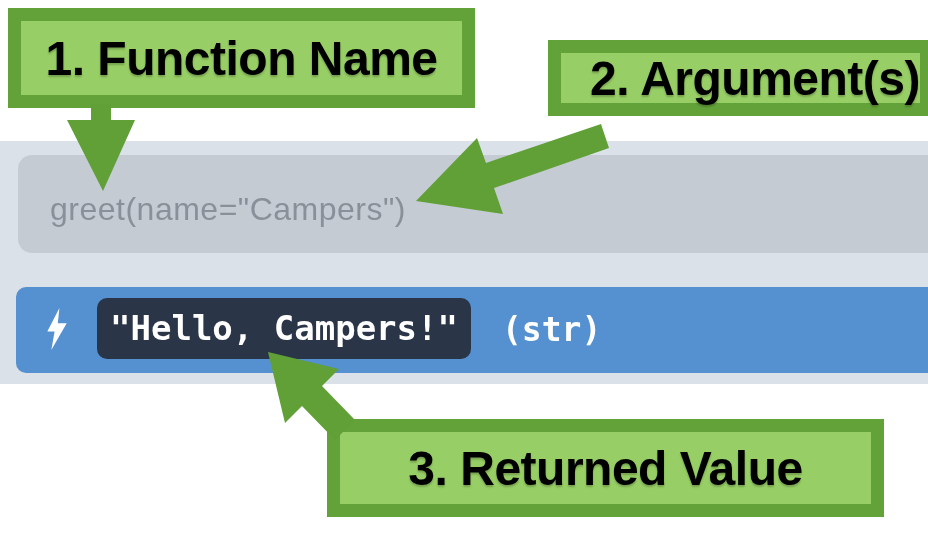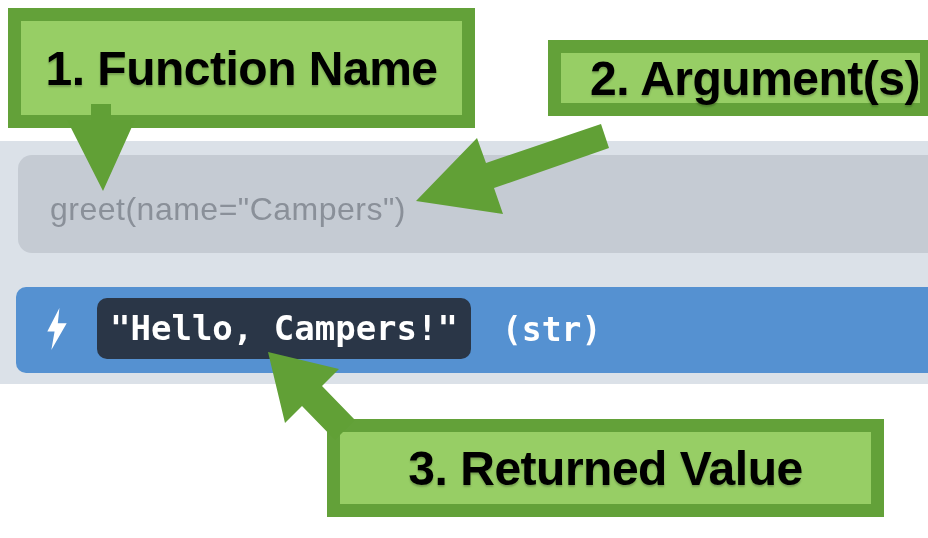--- a/index.html
+++ b/index.html
@@ -51,21 +51,21 @@
   
   .label{
     position:absolute;background:var(--annotation-fill);
     border:13px solid var(--annotation-border);
     display:flex;align-items:center;justify-content:center;
   }
   .label span{
     color:var(--annotation-text);font-weight:bold;font-size:48px;letter-spacing:-0.5px;
     white-space:pre;text-shadow:0 2px 2px rgba(0,0,0,0.22);
   }
-  .label-1{left:8px;top:8px;width:467px;height:120px;}
+  .label-1{left:8px;top:8px;width:467px;height:100px;}
   .label-2{left:548px;top:40px;width:385px;height:76px;justify-content:flex-end;}
   .label-3{left:327px;top:419px;width:557px;height:98px;}
 
   
   .arrows{position:absolute;left:0;top:0;width:928px;height:538px;pointer-events:none;}
   .arrows polygon{fill:var(--arrow);}
 </style>
 </head>
 <body>
 

